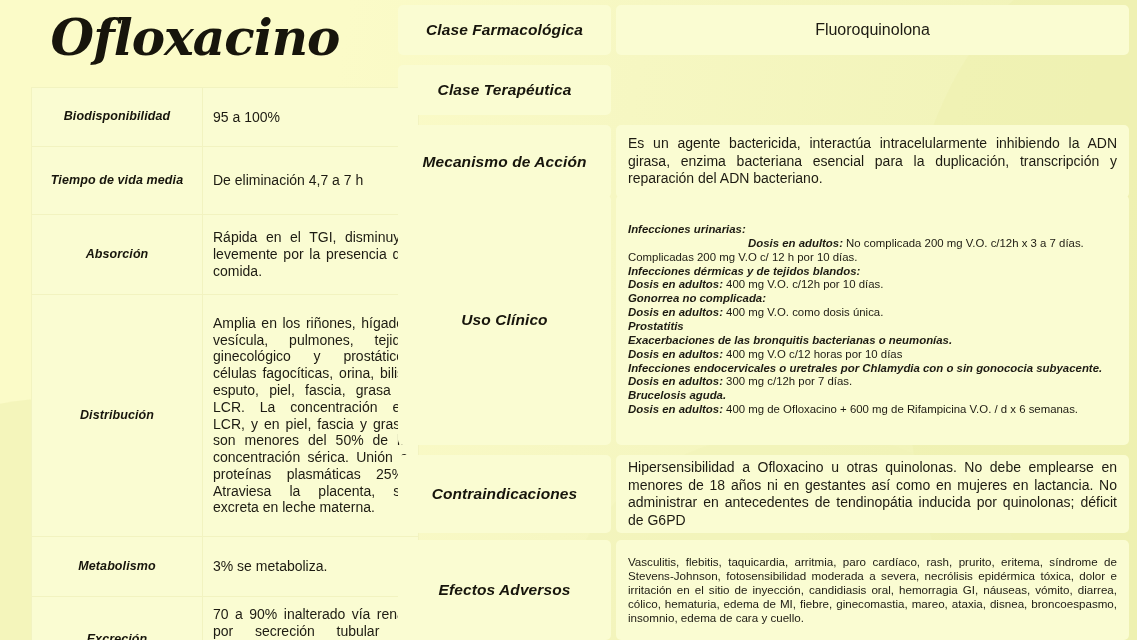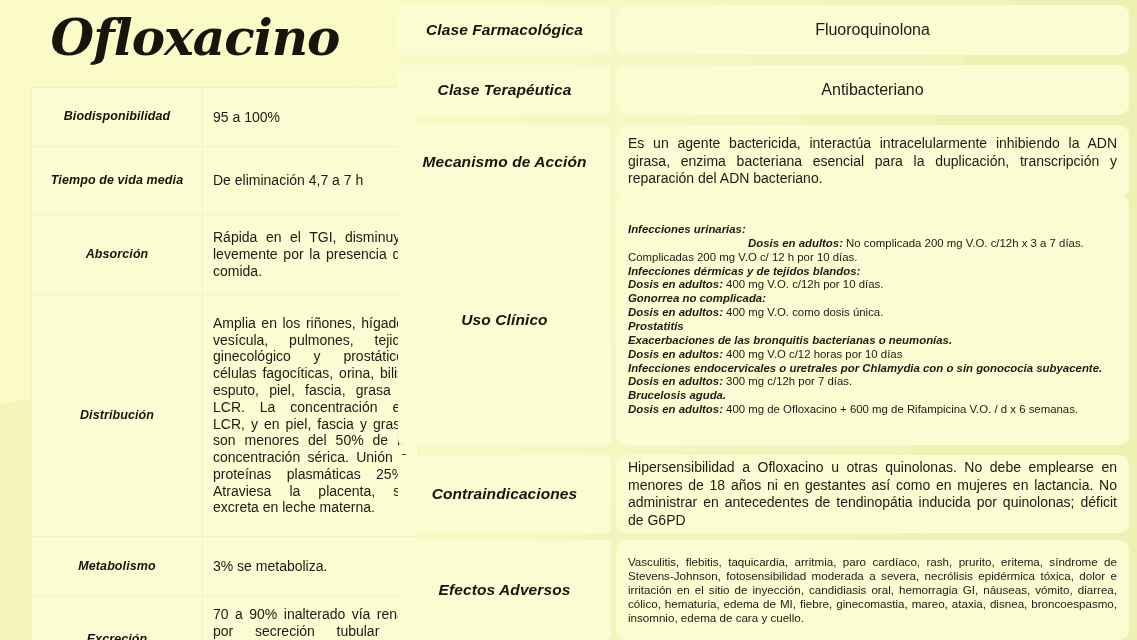--- a/index.html
+++ b/index.html
@@ -134,21 +134,21 @@
     color: #17150c;
     letter-spacing: .1px;
     box-sizing: border-box;
     padding: 4px 6px;
   }
   .rcontent {
     margin-left: 5px;
     flex: 1;
     margin-right: 8px;
     background: #fafcd2;
-    border-radius: 10px;
+    border-radius: 5px;
     box-sizing: border-box;
     display: flex;
     align-items: center;
   }
   .rcontent.centered {
     justify-content: center;
     font-size: 16px;
     color: #1d1b12;
   }
   .rcontent.para {
@@ -227,21 +227,20 @@
 
   <div id="right-panel">
 
     <div class="rrow" style="top:5px;height:50px">
       <div class="rlabel">Clase Farmacológica</div>
       <div class="rcontent centered">Fluoroquinolona</div>
     </div>
 
     <div class="rrow" style="top:65px;height:50px">
       <div class="rlabel">Clase Terapéutica</div>
-      <div class="rcontent centered">Antibacteriano</div>
     </div>
 
     <div class="rrow" style="top:125px;height:73px">
       <div class="rlabel">Mecanismo de Acción</div>
       <div class="rcontent para" style="display:flex;align-items:center">
         <div class="ptext">Es un agente bactericida, interactúa intracelularmente inhibiendo la ADN girasa, enzima bacteriana esencial para la duplicación, transcripción y reparación del ADN bacteriano.</div>
       </div>
     </div>
 
     <div class="rrow" style="top:195px;height:250px">

